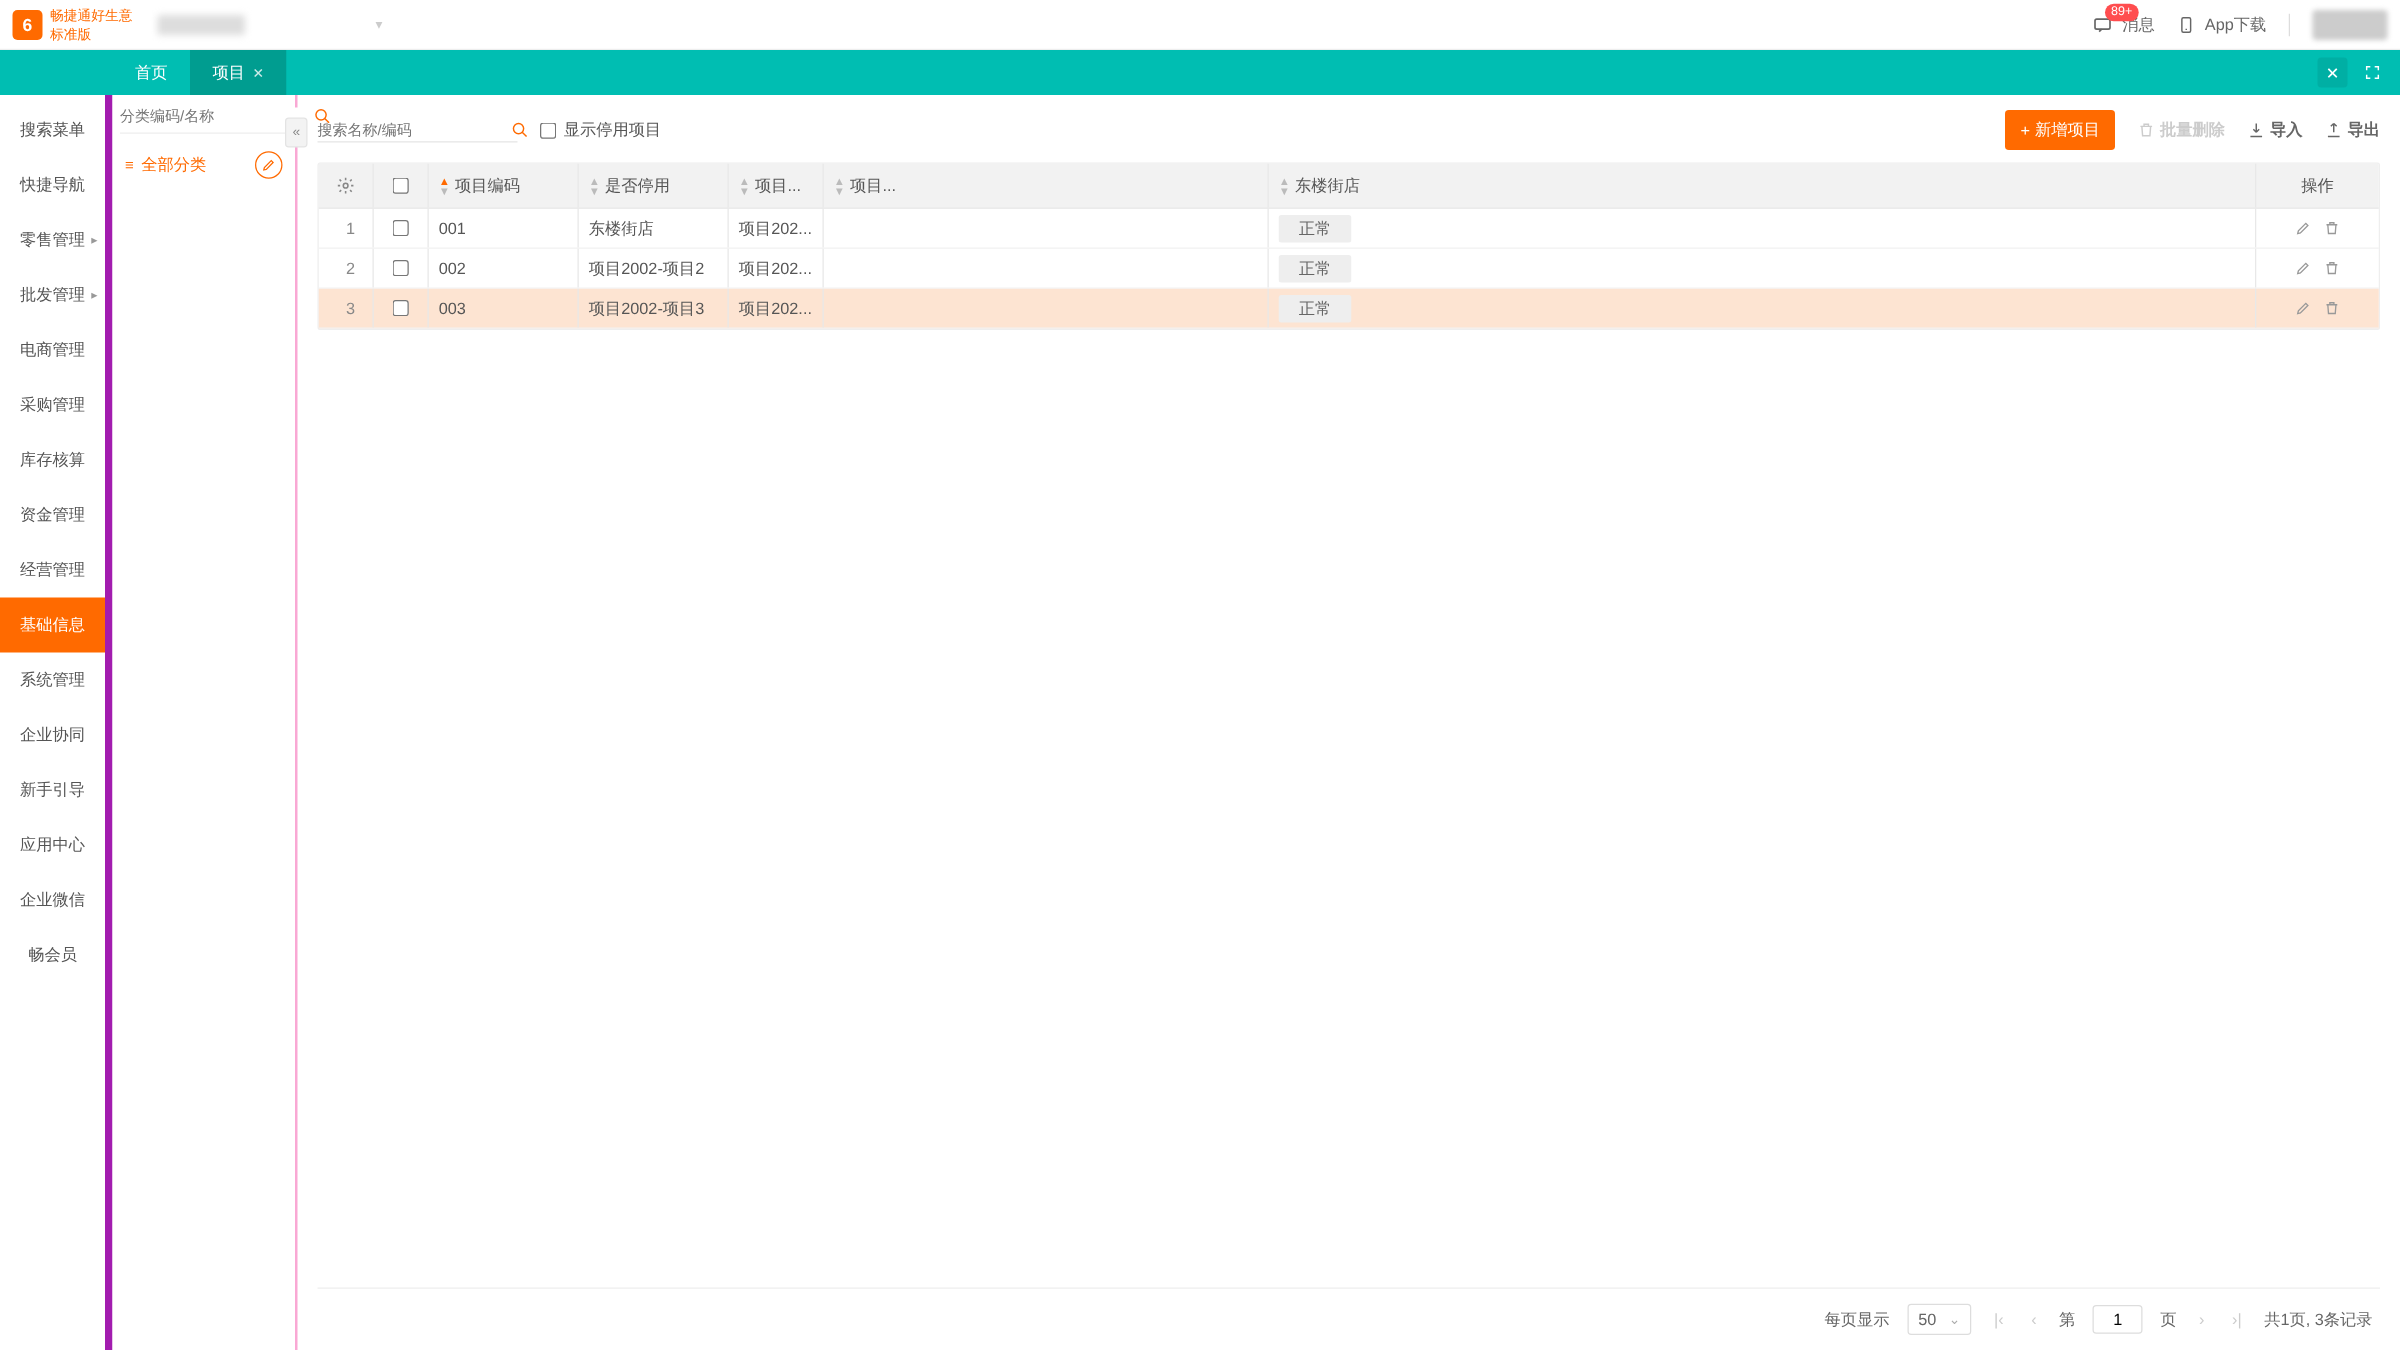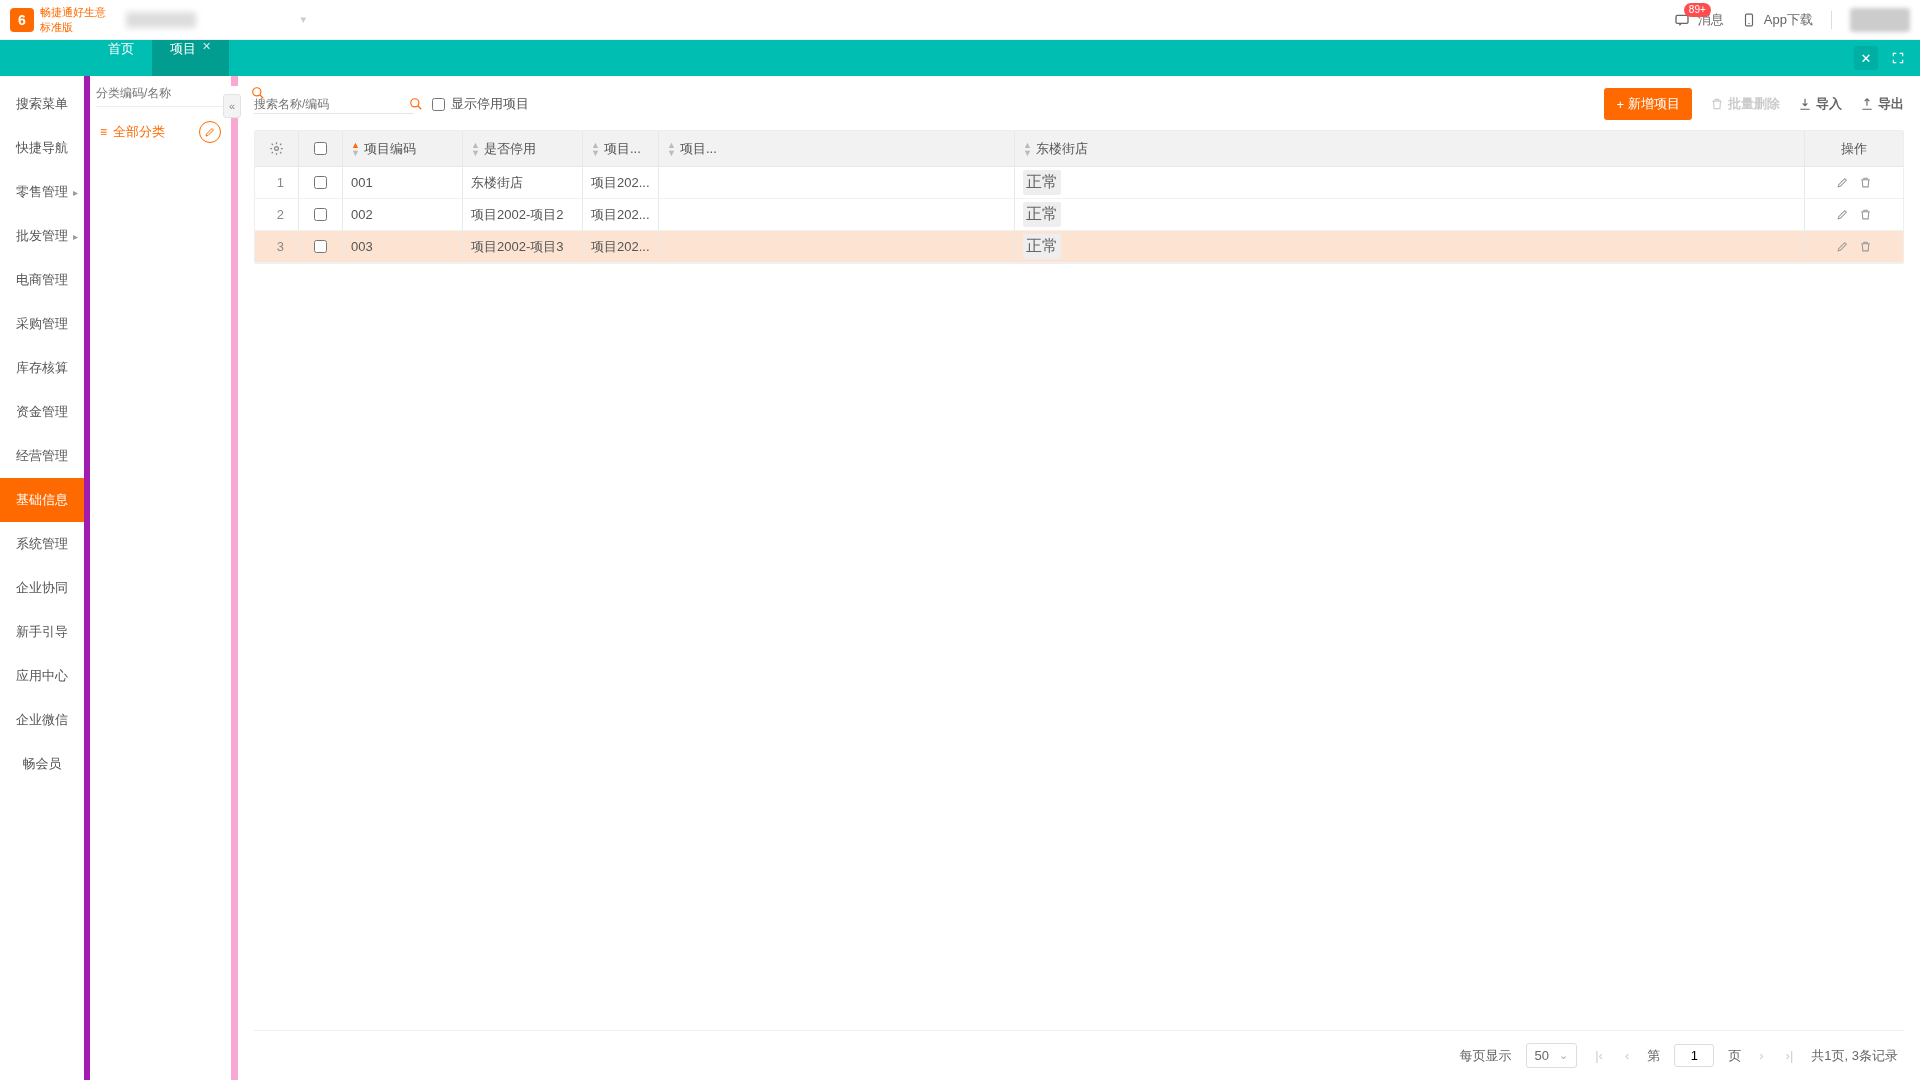--- a/index.html
+++ b/index.html
@@ -15,38 +15,38 @@
 .org-name { filter: blur(3px); background: #ddd; width: 70px; height: 16px; border-radius: 2px; }
 .chev { margin-left: auto; color: #ccc; font-size: 11px; }
 .topbar-right { margin-left: auto; display: flex; align-items: center; gap: 18px; color: #666; }
 .tb-item { display: flex; align-items: center; gap: 8px; cursor: pointer; position: relative; font-size: 13px; }
 .badge { position: absolute; top: -8px; left: 10px; background: #ff4d4f; color: #fff; font-size: 10px; border-radius: 8px; padding: 0 5px; line-height: 14px; }
 .avatar { width: 60px; height: 24px; background: #ccc; border-radius: 3px; filter: blur(2px); }
 .divider { width: 1px; height: 18px; background: #ddd; }
 
 
 .tabstrip { height: 36px; background: #00beb2; display: flex; align-items: stretch; padding-left: 90px; position: relative; }
-.tab { display: flex; align-items: flex-start; padding: 0 18px; color: #fff; font-size: 13px; cursor: pointer; position: relative; }
+.tab { display: flex; align-items: center; padding: 0 18px; color: #fff; font-size: 13px; cursor: pointer; position: relative; }
 .tab.active { background: #009d90; }
 .tab-close { margin-left: 6px; font-size: 11px; opacity: 0.8; cursor: pointer; }
 .ts-right { margin-left: auto; display: flex; align-items: center; gap: 8px; padding-right: 10px; }
 .ts-btn { width: 24px; height: 24px; display:flex; align-items:center; justify-content:center; color:#fff; cursor:pointer; border-radius:3px; }
 .ts-btn.close { background: rgba(0,0,0,0.08); }
 
 
 .shell { display: flex; height: calc(100vh - 76px); }
 .sidebar { width: 90px; background: #fff; border-right: 6px solid #a21caf; padding-top: 6px; }
 .side-item { height: 44px; display: flex; align-items: center; justify-content: center; font-size: 13px; color: #555; cursor: pointer; position: relative; }
 .side-item.active { background: #ff6a00; color: #fff; }
 .side-item .arrow { position: absolute; right: 6px; font-size: 10px; color: #999; }
 
 .content { flex: 1; display: flex; background: #fff; }
 
 
-.cat-panel { width: 148px; border-right: 7px solid #f9a8d4; display: flex; flex-direction: column; padding: 10px 6px; position: relative; }
+.cat-panel { width: 148px; border-right: 2px solid #f9a8d4; display: flex; flex-direction: column; padding: 10px 6px; position: relative; }
 .cat-search { display:flex; align-items:center; border-bottom:1px solid #eee; padding-bottom:6px; margin-bottom:8px; }
 .cat-search input { border:none; outline:none; flex:1; font-size:12px; color:#888; }
 .cat-search .sicon { color:#ff6a00; font-size:14px; cursor:pointer; }
 .cat-header { display:flex; align-items:center; gap:6px; padding:6px 4px; }
 .bars { color:#ff6a00; font-size:12px; }
 .cat-all { color:#ff6a00; font-size:13px; flex:1; }
 .edit-btn { width:22px; height:22px; border:1px solid #ff6a00; border-radius:50%; display:flex; align-items:center; justify-content:center; color:#ff6a00; font-size:12px; cursor:pointer; }
 .collapse-handle { position:absolute; right:-10px; top:18px; width:18px; height:24px; background:#f3f3f3; border:1px solid #e3e3e3; border-radius:3px; display:flex; align-items:center; justify-content:center; color:#888; font-size:11px; cursor:pointer; }
 .cat-list { padding:4px 0 0 14px; }
 .cat-item { font-size:12px; color:#555; padding:7px 4px; cursor:pointer; }
@@ -77,21 +77,21 @@
 .col-code { width:120px; }
 .col-name { width:120px; }
 .col-c1 { width:76px; }
 .col-c2 { width:356px; }
 .col-status { flex:1; }
 .col-ops { width:98px; justify-content:center; }
 .tbody .trow { display:flex; height:32px; align-items:stretch; border-bottom:1px solid #f1f1f1; }
 .tbody .trow.highlight { background:#fde4d2; }
 .td { color:#555; }
 .row-idx { justify-content:flex-end; padding-right:14px; color:#888; }
-.status-pill { background:#eee; color:#666; padding:2px 3px; border-radius:2px; font-size:16px; }
+.status-pill { background:#eee; color:#666; padding:2px 16px; border-radius:2px; font-size:13px; }
 .op-icon { color:#999; cursor:pointer; margin:0 5px; font-size:13px; }
 .gear { color:#888; cursor:pointer; }
 
 
 .pager { margin-top:auto; display:flex; align-items:center; justify-content:flex-end; gap:14px; padding:12px 6px; border-top:1px solid #eee; font-size:13px; color:#666; }
 .page-select { border:1px solid #ddd; border-radius:3px; padding:4px 8px; display:flex; align-items:center; gap:10px; cursor:pointer; }
 .pg-btn { color:#ccc; cursor:pointer; padding:0 4px; }
 .page-input { width:40px; border:1px solid #ddd; border-radius:3px; text-align:center; padding:3px 4px; font-size:13px; }
 
 svg { display:block; }

